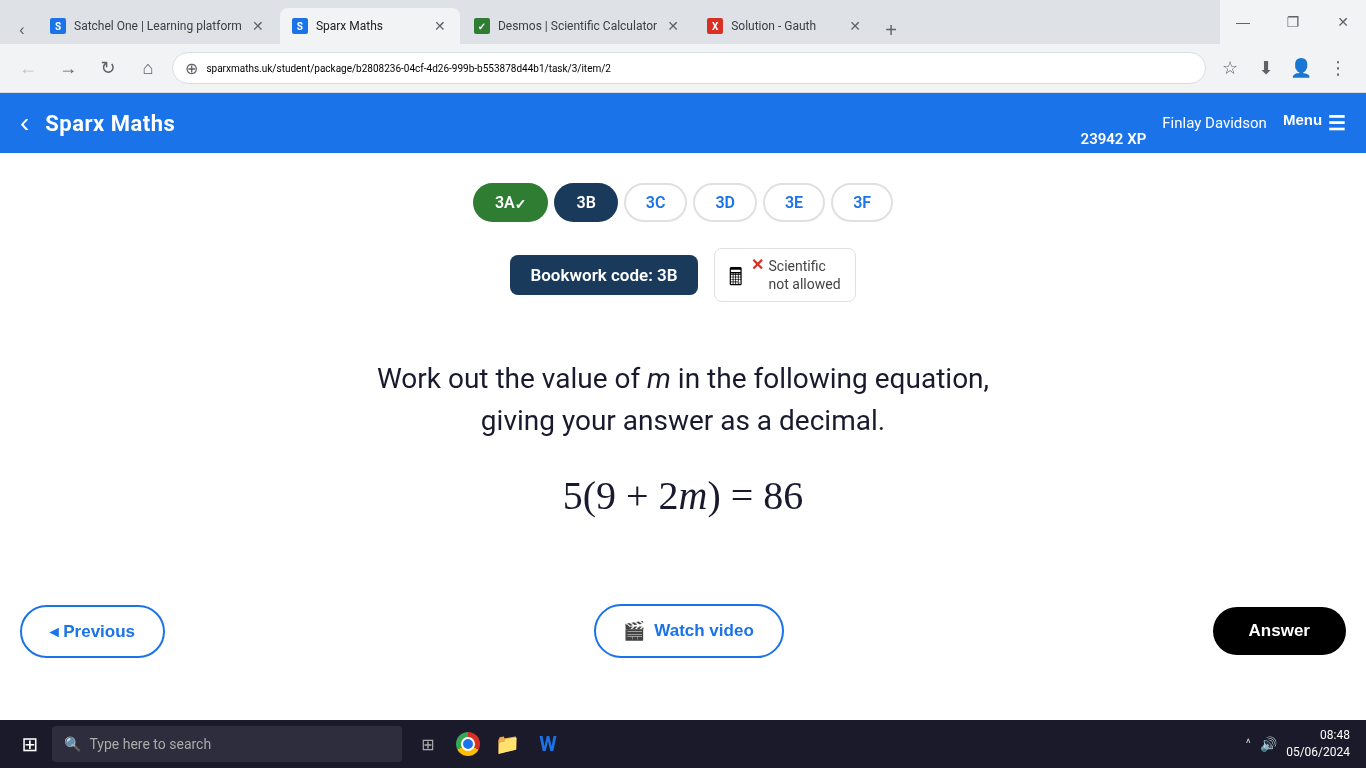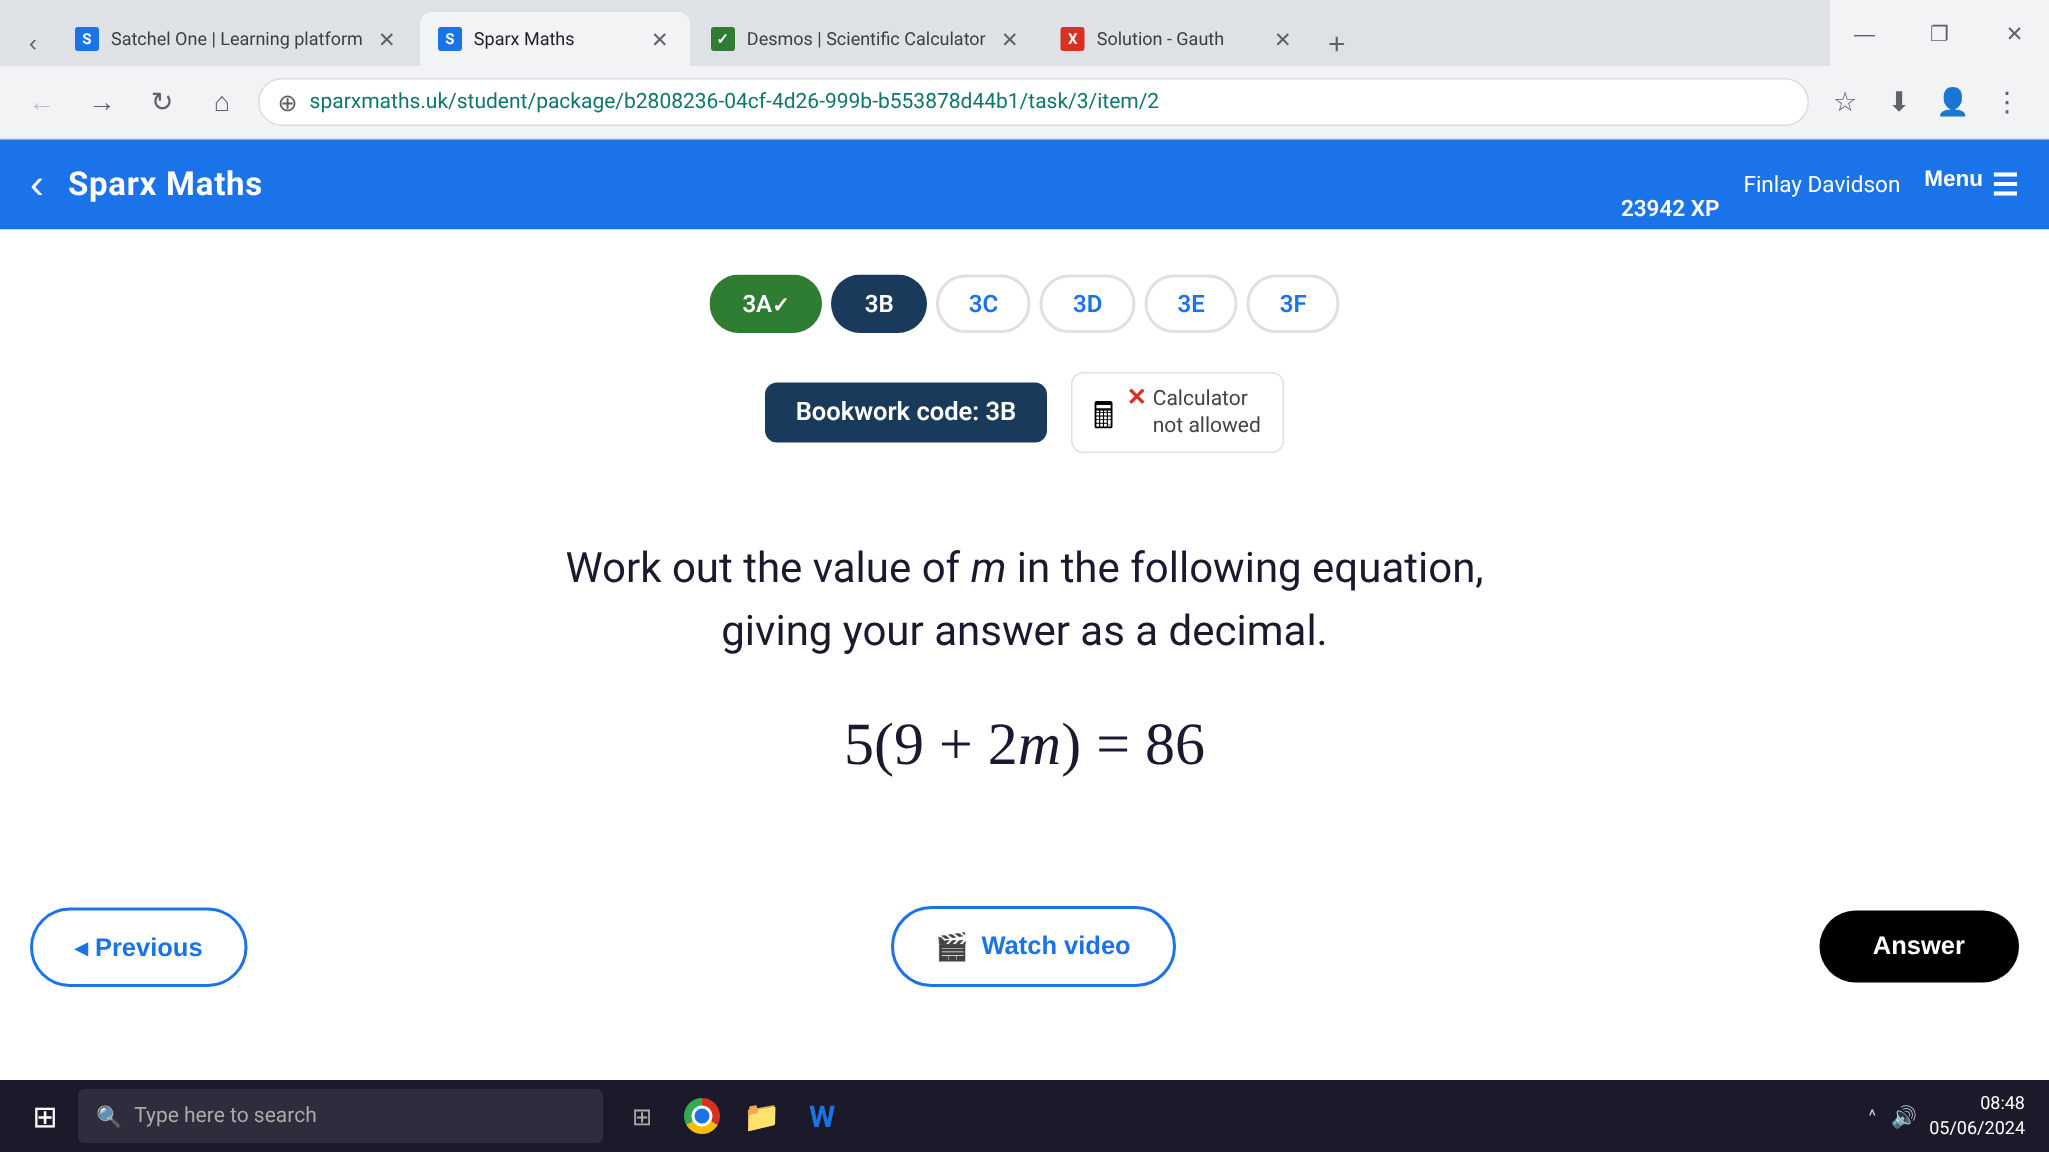--- a/index.html
+++ b/index.html
@@ -79,21 +79,21 @@
       display: flex; align-items: center; justify-content: center;
       color: #5f6368; font-size: 18px;
     }
     .nav-btn.disabled { color: #bdc1c6; cursor: default; }
     .url-bar {
       flex: 1; height: 32px; border-radius: 16px;
       background: white; border: 1px solid #dadce0;
       display: flex; align-items: center; padding: 0 12px;
       font-size: 14px; color: #202124; gap: 8px;
     }
-    .url-bar .url-text { flex: 1; color: #0f766e; font-size: 14px; }
+    .url-bar .url-text { flex: 1; color: #000000; font-size: 10px; }
     .url-icon { color: #5f6368; font-size: 16px; }
     .toolbar-icons { display: flex; gap: 4px; align-items: center; }
 
     
     .app-header {
       height: 60px;
       background: #1a73e8;
       display: flex; align-items: center;
       padding: 0 20px;
       justify-content: space-between;
@@ -371,21 +371,21 @@
   <div class="bookwork-row">
     <div class="bookwork-badge">
       <span>Bookwork code: 3B</span>
     </div>
     <div class="calculator-badge">
       <div class="calc-icon-container">
         <span class="calc-icon">🖩</span>
         <span class="calc-x">✕</span>
       </div>
       <div class="calculator-text">
-        <span>Calculator</span><br>
+        <span>Scientific</span><br>
         <span>not allowed</span>
       </div>
     </div>
   </div>
 
   <div class="question-area">
     <div class="question-text">
       Work out the value of <em>m</em> in the following equation,<br>
       giving your answer as a decimal.
     </div>

